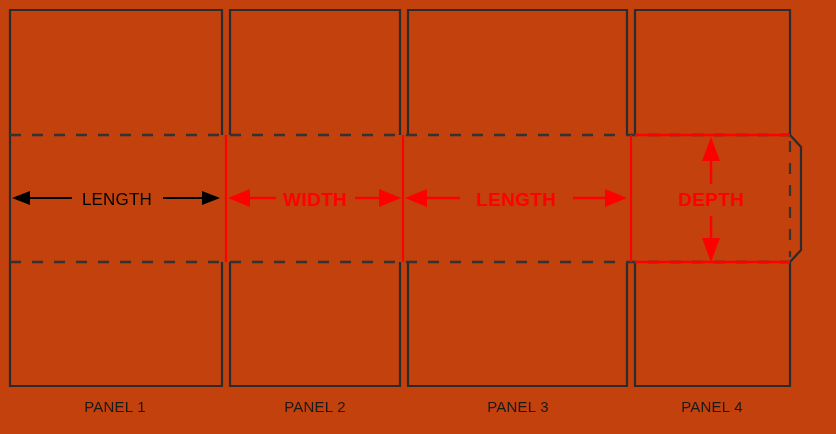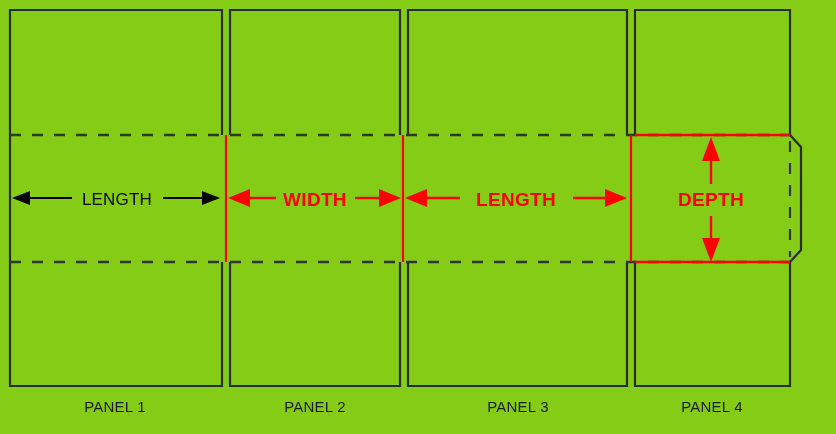--- a/index.html
+++ b/index.html
@@ -4,21 +4,21 @@
 <style>
   html, body {
     margin: 0;
     padding: 0;
     background: #ffffff;
   }
   #diagram-root {
     position: relative;
     width: 836px;
     height: 434px;
-    background: #84cc16;
+    background: #c2410c;
     font-family: "Liberation Sans", sans-serif;
     overflow: hidden;
   }
   #dieline-svg {
     position: absolute;
     top: 0;
     left: 0;
     display: block;
   }
   .dim-label-black {

